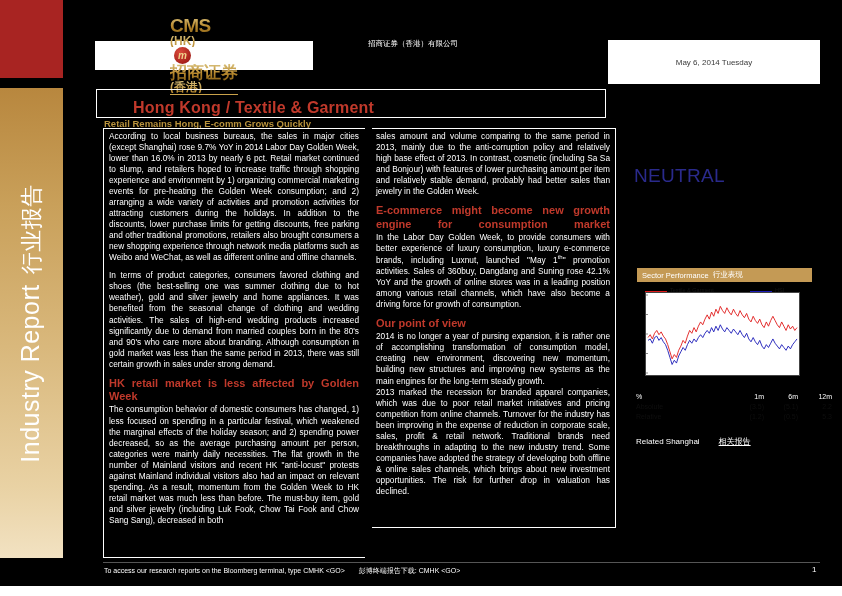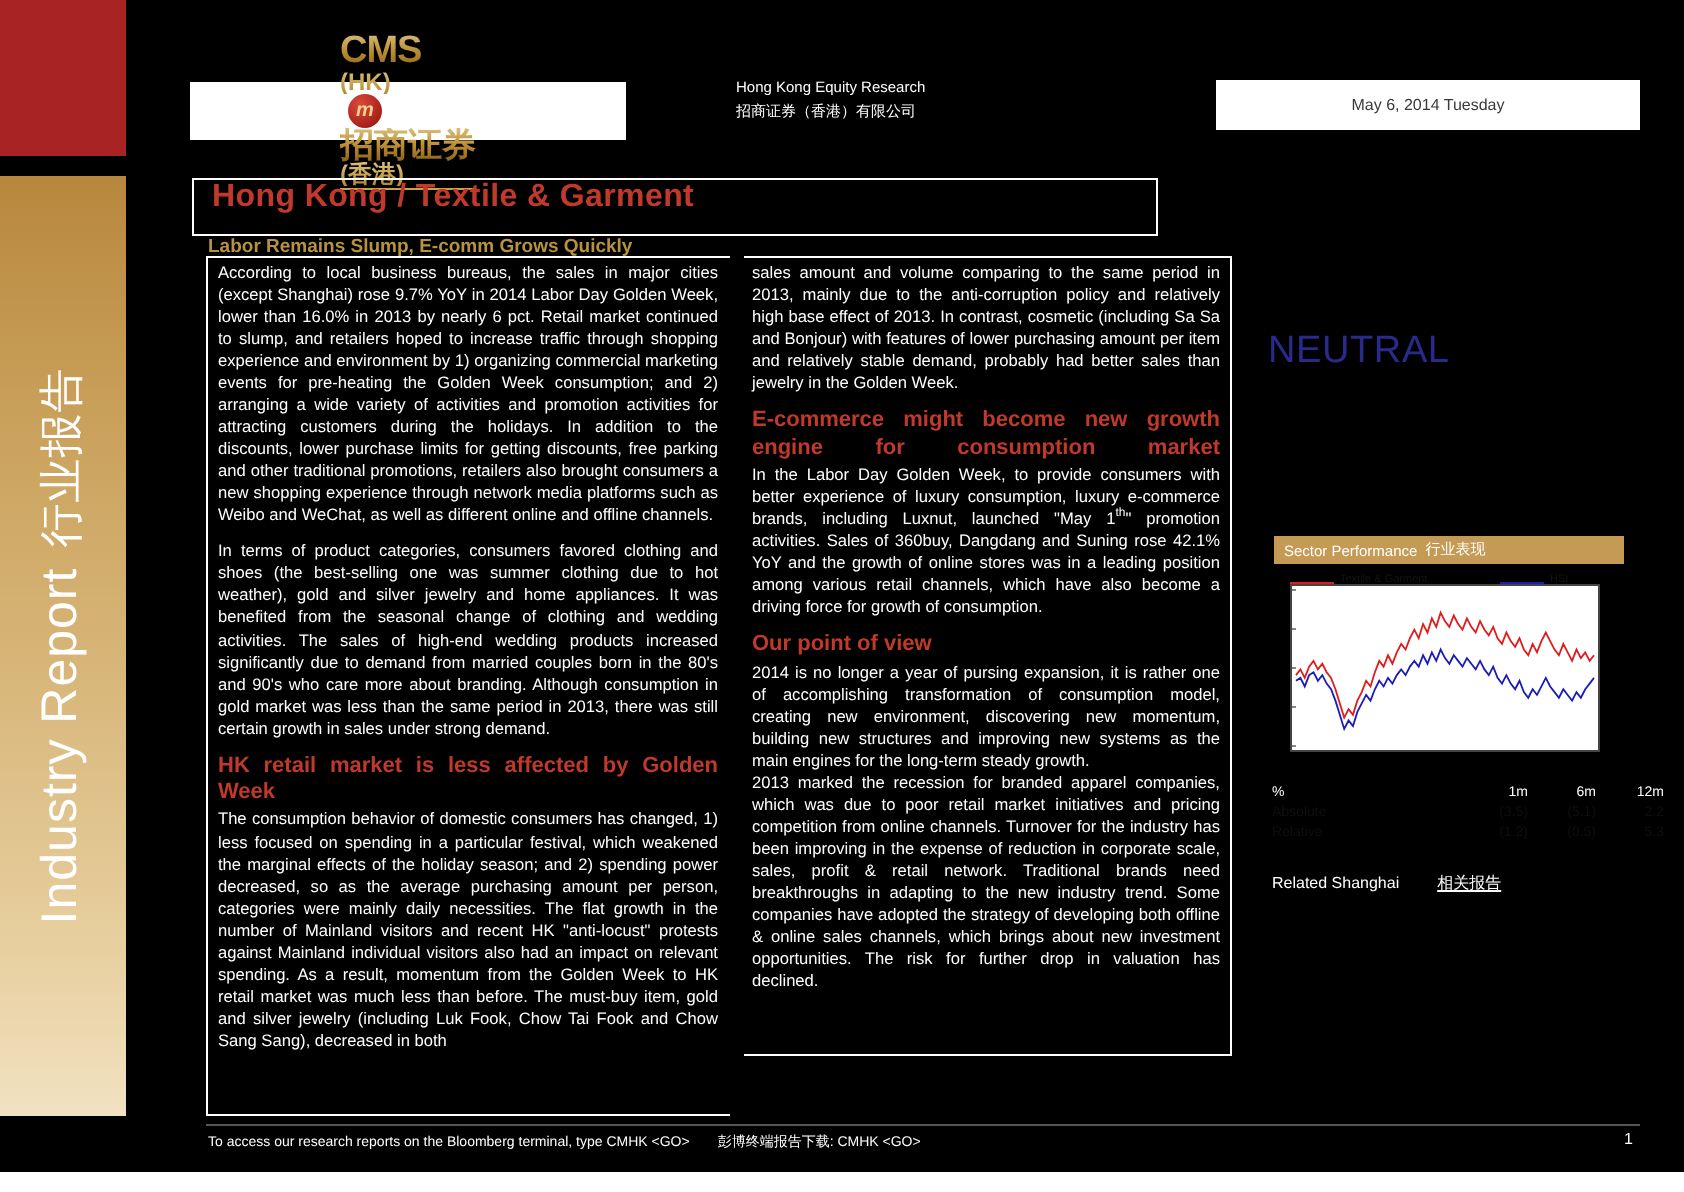--- a/index.html
+++ b/index.html
@@ -123,37 +123,38 @@
     line-height: 1.55;
     color: #ffffff;
   }
   #firm-block .cn {
     font-size: 7.5px;
   }
 
   #date-box {
     position: absolute;
     left: 608px; top: 40px;
-    width: 212px; height: 25px;
+    width: 212px; height: 44px;
     background: #ffffff;
     color: #3a3a3a;
     font-size: 8px;
     display: flex;
     align-items: center;
     justify-content: center;
   }
 
   
   #title-box {
     position: absolute;
     left: 96px; top: 89px;
     width: 481px; height: 27px;
     border: 1px solid #ffffff;
     display: flex;
-    align-items: flex-start;
+    align-items: flex-end;
+    padding-left: 27px;
   }
   #title-text {
     font-size: 16px;
     font-weight: bold;
     color: #c0392b;
     padding-left: 9px;
     letter-spacing: 0.2px;
   }
   #subtitle-text {
     position: absolute;
@@ -329,32 +330,31 @@
   <div id="logo-inner">
     <span class="logo-cms">CMS</span>
       <span class="logo-hk">(HK)</span>
     <span class="logo-mark">m</span>
     <span class="logo-cn">招商证券</span>
       <span class="logo-cn-small">(香港)</span>
   </div>
 </div>
 
 <div id="firm-block">
-  <div>Hong Kong Equity Research</div>
   <div class="cn">招商证券（香港）有限公司</div>
 </div>
 
 <div id="date-box">
   <span>May 6, 2014 Tuesday</span>
 </div>
 
 <div id="title-box">
   <span id="title-text">Hong Kong / Textile &amp; Garment</span>
 </div>
-<div id="subtitle-text">Labor Remains Slump, E-comm Grows Quickly</div>
+<div id="subtitle-text">Retail Remains Hong, E-comm Grows Quickly</div>
 
 <div id="col-left">
   <p class="para">According to local business bureaus, the sales in major cities (except Shanghai) rose 9.7% YoY in 2014 Labor Day Golden Week, lower than 16.0% in 2013 by nearly 6 pct. Retail market continued to slump, and retailers hoped to increase traffic through shopping experience and environment by 1) organizing commercial marketing events for pre-heating the Golden Week consumption; and 2) arranging a wide variety of activities and promotion activities for attracting customers during the holidays. In addition to the discounts, lower purchase limits for getting discounts, free parking and other traditional promotions, retailers also brought consumers a new shopping experience through network media platforms such as Weibo and WeChat, as well as different online and offline channels.</p>
   <p class="para">In terms of product categories, consumers favored clothing and shoes (the best-selling one was summer clothing due to hot weather), gold and silver jewelry and home appliances. It was benefited from the seasonal change of clothing and wedding activities. The sales of high-end wedding products increased significantly due to demand from married couples born in the 80's and 90's who care more about branding. Although consumption in gold market was less than the same period in 2013, there was still certain growth in sales under strong demand.</p>
   <div class="sec-head left-last">HK retail market is less affected by Golden Week</div>
   <p class="para tight">The consumption behavior of domestic consumers has changed, 1) less focused on spending in a particular festival, which weakened the marginal effects of the holiday season; and 2) spending power decreased, so as the average purchasing amount per person, categories were mainly daily necessities. The flat growth in the number of Mainland visitors and recent HK "anti-locust" protests against Mainland individual visitors also had an impact on relevant spending. As a result, momentum from the Golden Week to HK retail market was much less than before. The must-buy item, gold and silver jewelry (including Luk Fook, Chow Tai Fook and Chow Sang Sang), decreased in both</p>
 </div>
 
 <div id="col-mid">
   <p class="para">sales amount and volume comparing to the same period in 2013, mainly due to the anti-corruption policy and relatively high base effect of 2013. In contrast, cosmetic (including Sa Sa and Bonjour) with features of lower purchasing amount per item and relatively stable demand, probably had better sales than jewelry in the Golden Week.</p>

